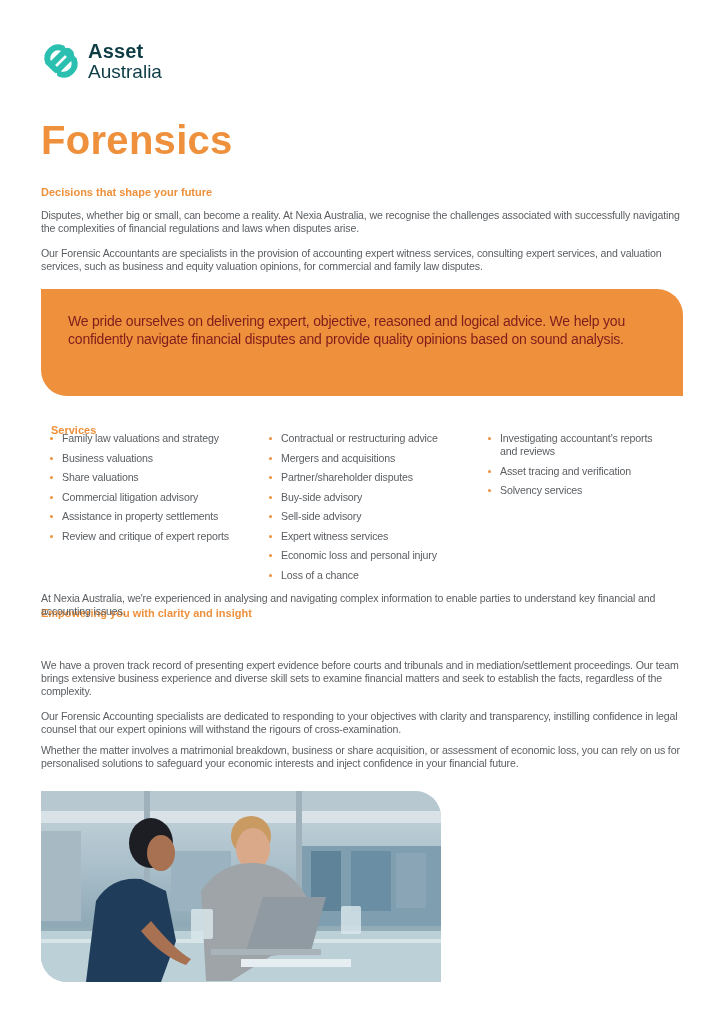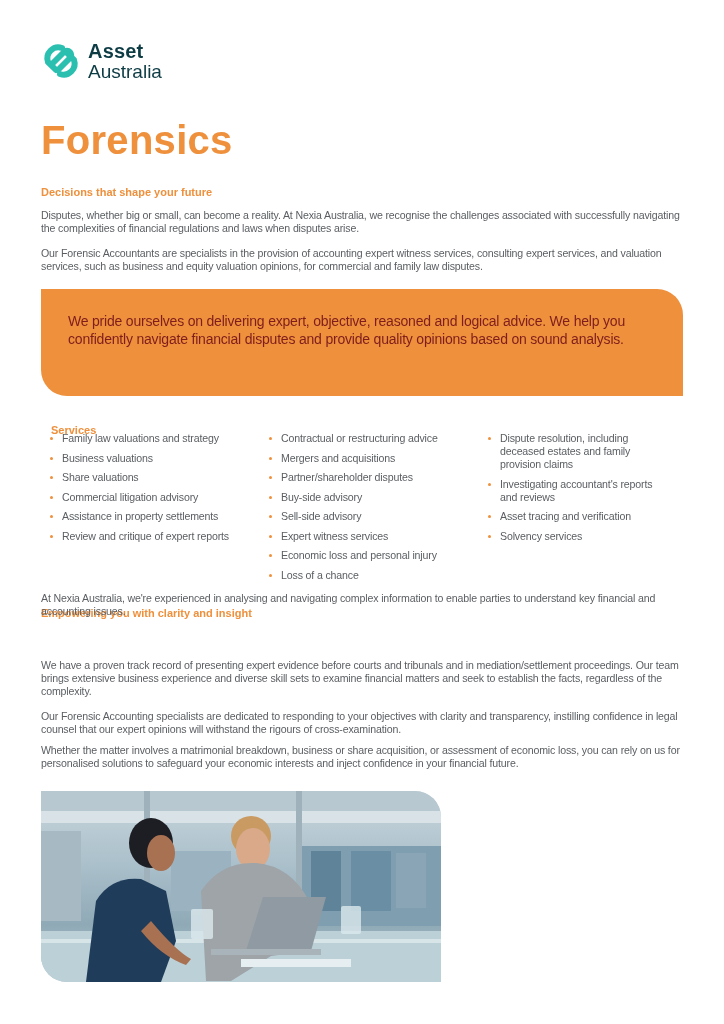--- a/index.html
+++ b/index.html
@@ -79,21 +79,20 @@
     <li>Contractual or restructuring advice</li>
     <li>Mergers and acquisitions</li>
     <li>Partner/shareholder disputes</li>
     <li>Buy-side advisory</li>
     <li>Sell-side advisory</li>
     <li>Expert witness services</li>
     <li>Economic loss and personal injury</li>
     <li>Loss of a chance</li>
   </ul>
   <ul class="col col3">
-    <li style="width:165px;">Dispute resolution, including deceased estates and family provision claims</li>
     <li style="width:170px;">Investigating accountant's reports and reviews</li>
     <li>Asset tracing and verification</li>
     <li>Solvency services</li>
   </ul>
 </div>
 
 <h2 class="h2" style="top:607px;">Empowering you with clarity and insight</h2>
 <p class="p" style="top:592px;">At Nexia Australia, we're experienced in analysing and navigating complex information to enable parties to understand key financial and accounting issues.</p>
 <p class="p" style="top:659px;">We have a proven track record of presenting expert evidence before courts and tribunals and in mediation/settlement proceedings. Our team brings extensive business experience and diverse skill sets to examine financial matters and seek to establish the facts, regardless of the complexity.</p>
 <p class="p" style="top:710px;">Our Forensic Accounting specialists are dedicated to responding to your objectives with clarity and transparency, instilling confidence in legal counsel that our expert opinions will withstand the rigours of cross-examination.</p>

